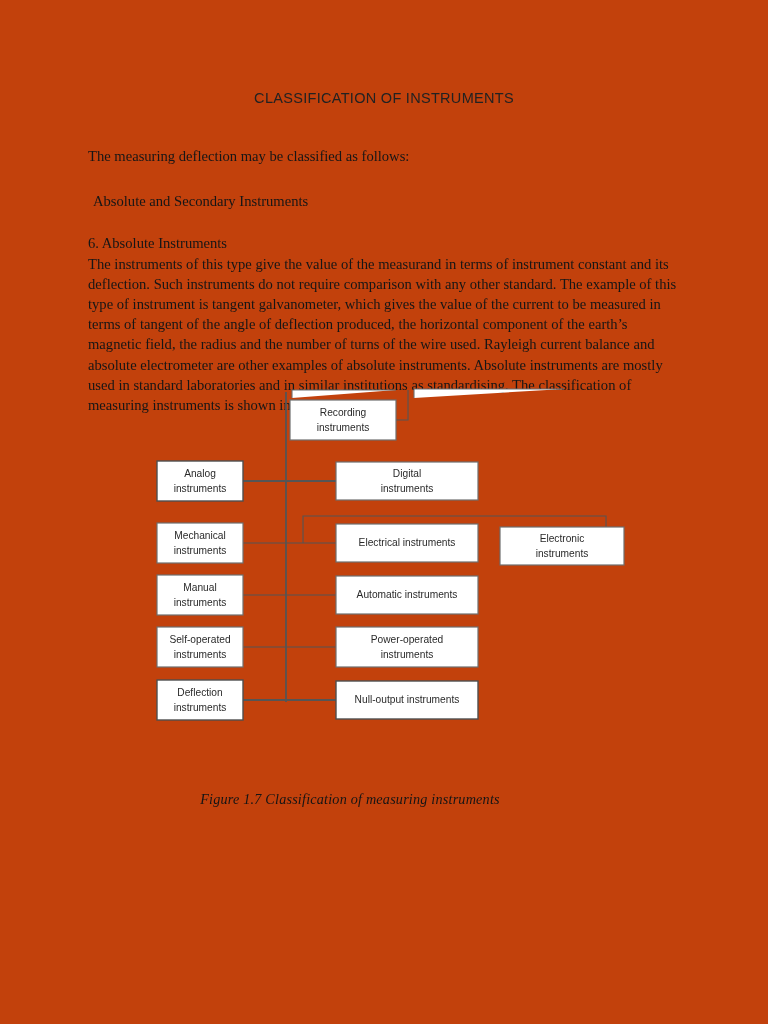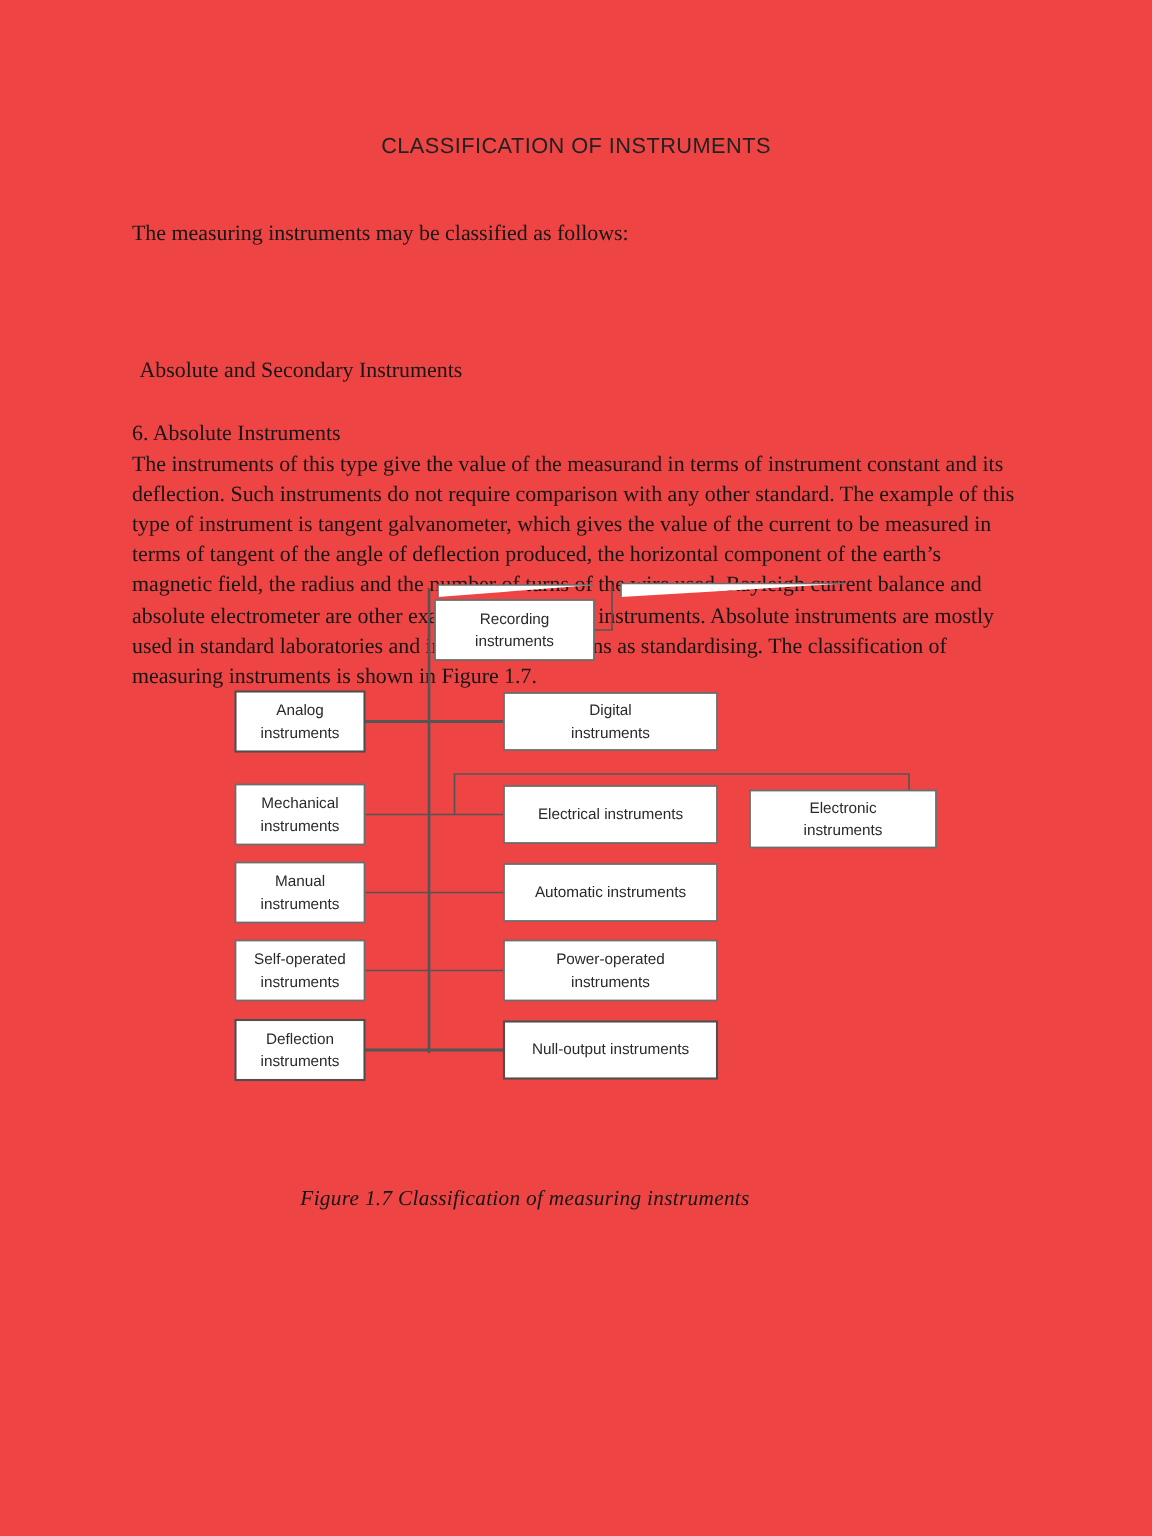--- a/index.html
+++ b/index.html
@@ -12,21 +12,21 @@
     height: 1024px;
     position: relative;
     font-family: "Liberation Serif", "DejaVu Serif", serif;
     color: #1a1a1a;
     overflow: hidden;
   }
 
   .page {
     position: absolute;
     inset: 0;
-    background: #ef4444;
+    background: #c2410c;
   }
 
   
   .doc-title {
     position: absolute;
     left: 0;
     top: 90px;
     width: 768px;
     text-align: center;
     font-family: "Liberation Sans", "DejaVu Sans", sans-serif;
@@ -43,21 +43,21 @@
     width: 592px;
     font-size: 14.6px;
     line-height: 20.2px;
     color: #161616;
   }
   .para {
     margin: 0;
   }
   .gap-lg { height: 25px; }
   .gap-md { height: 22px; }
-  .lead-indent { padding-left: 5px; margin-top: 46px; }
+  .lead-indent { padding-left: 5px; }
 
   
   .figure {
     position: absolute;
     left: 0;
     top: 0;
     width: 768px;
     height: 1024px;
     pointer-events: none;
   }
@@ -84,21 +84,21 @@
   }
 </style>
 </head>
 <body>
 
 <div class="page">
 
   <div class="doc-title">CLASSIFICATION OF INSTRUMENTS</div>
 
   <div class="body-block">
-    <p class="para">The measuring instruments may be classified as follows:</p>
+    <p class="para">The measuring deflection may be classified as follows:</p>
     <div class="gap-lg"></div>
     <p class="para lead-indent">Absolute and Secondary Instruments</p>
     <div class="gap-md"></div>
     <p class="para">6. Absolute Instruments</p>
     <p class="para">The instruments of this type give the value of the measurand in terms of instrument constant and its deflection. Such instruments do not require comparison with any other standard. The example of this type of instrument is tangent galvanometer, which gives the value of the current to be measured in terms of tangent of the angle of deflection produced, the horizontal component of the earth’s magnetic field, the radius and the number of turns of the wire used. Rayleigh current balance and absolute electrometer are other examples of absolute instruments. Absolute instruments are mostly used in standard laboratories and in similar institutions as standardising. The classification of measuring instruments is shown in Figure 1.7.</p>
   </div>
 
   <div class="figure">
     <svg width="768" height="1024" viewBox="0 0 768 1024" xmlns="http://www.w3.org/2000/svg">
 

